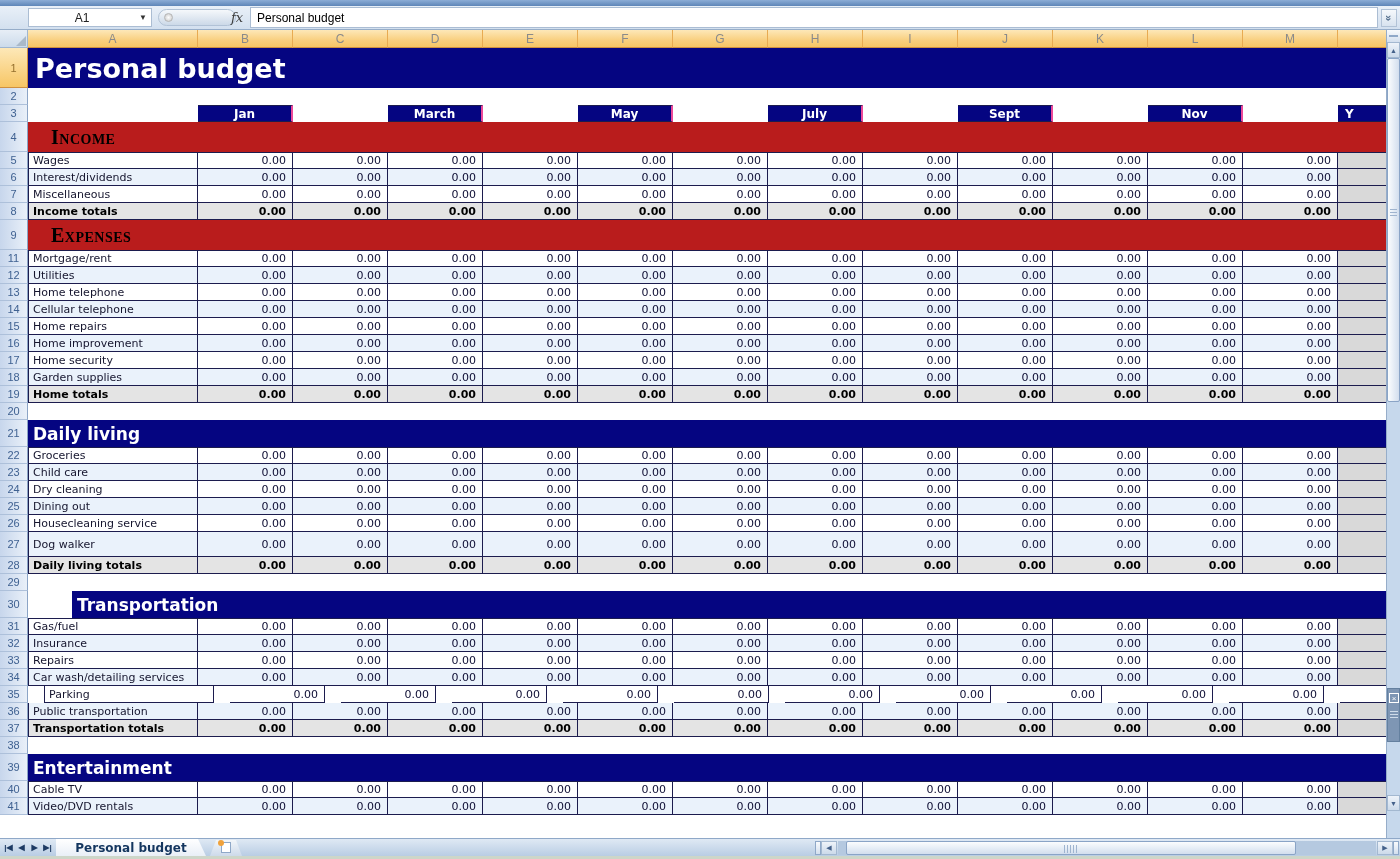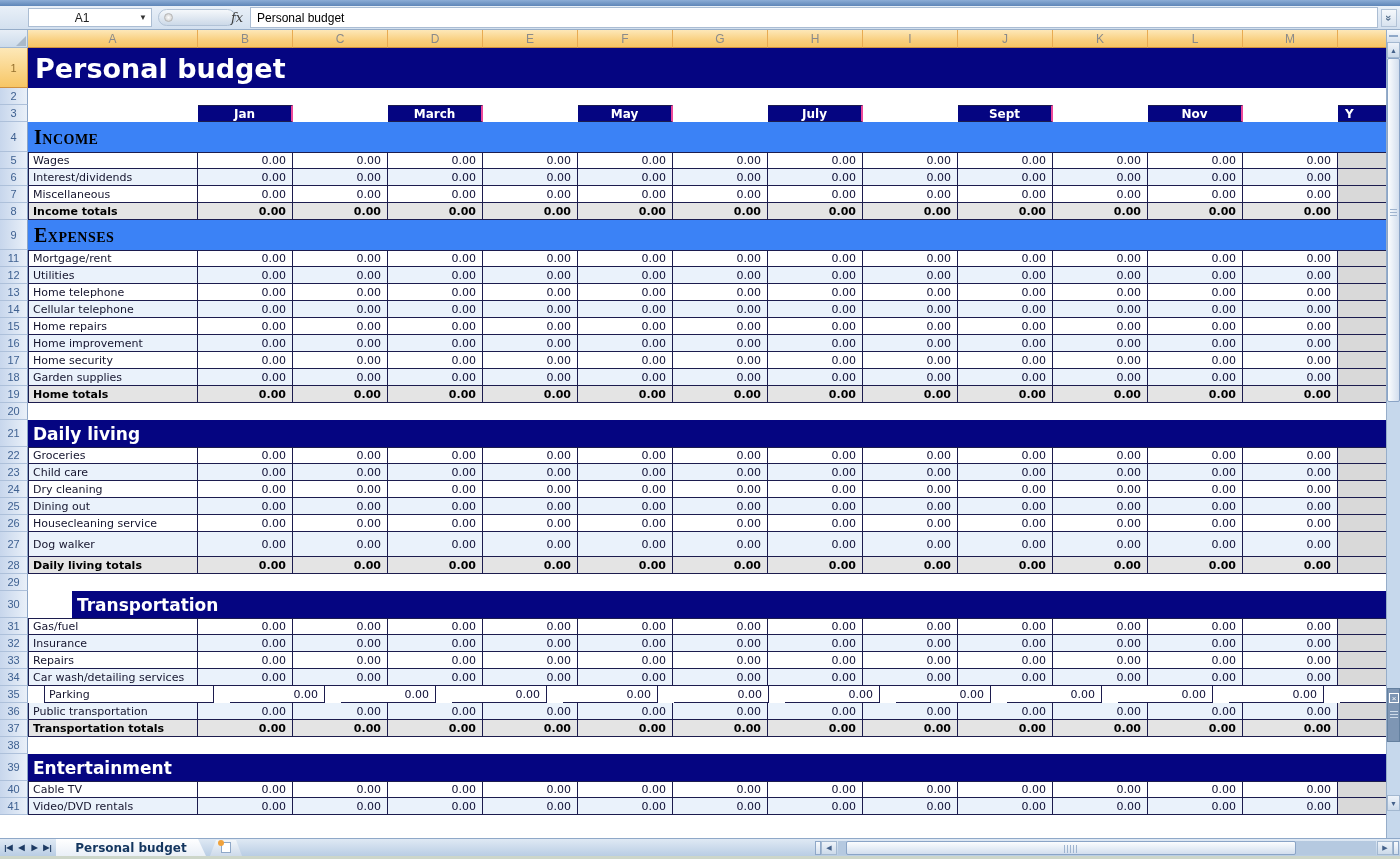--- a/index.html
+++ b/index.html
@@ -44,22 +44,22 @@
   .grid{position:absolute;left:0;top:48px;width:1386px;height:790px;background:#fff;overflow:hidden;}
   .r{display:flex;}
   .num{box-sizing:border-box;flex:0 0 28px;background:linear-gradient(90deg,#c7d6ec,#e9f0f9);
        border-right:1px solid #8ba4c6;border-bottom:1px solid #adc0da;color:#3f6191;font-size:11px;
        display:flex;align-items:center;justify-content:center;}
   .num.sel{background:linear-gradient(#fde8b8,#f7c665);border-right:1px solid #cf9040;
            border-bottom:1px solid #cf9040;color:#946f2d;}
   .band{flex:1;box-sizing:border-box;display:flex;align-items:center;min-width:0;}
   .titleband{background:#050581;color:#fff;font-family:"DejaVu Sans",sans-serif;font-weight:bold;
              font-size:27px;padding-left:7px;}
-  .groupband{background:#3b82f6;font-family:"Liberation Serif",serif;font-variant:small-caps;
-             font-weight:bold;font-size:20px;color:#000;padding-left:6px;letter-spacing:.5px;}
+  .groupband{background:#b91c1c;font-family:"Liberation Serif",serif;font-variant:small-caps;
+             font-weight:bold;font-size:20px;color:#000;padding-left:23px;letter-spacing:.5px;}
   .navysec{background:#050581;color:#fff;font-family:"DejaVu Sans",sans-serif;font-weight:bold;
            font-size:17px;padding-left:5px;}
   .blankband{background:#fff;}
 
   .lbl{box-sizing:border-box;flex:0 0 170px;border-left:1px solid #1c1c4e;border-right:1px solid #1c1c4e;
        border-bottom:1px solid #1c1c4e;display:flex;align-items:center;padding-left:4px;
        font-family:"DejaVu Sans",sans-serif;font-size:11px;color:#15152e;background:#fff;}
   .val{box-sizing:border-box;flex:0 0 95px;border-right:1px solid #1c1c4e;border-bottom:1px solid #1c1c4e;
        display:flex;align-items:center;justify-content:flex-end;padding-right:6px;
        font-family:"DejaVu Sans",sans-serif;font-size:11px;color:#0d0d33;background:#fff;}

